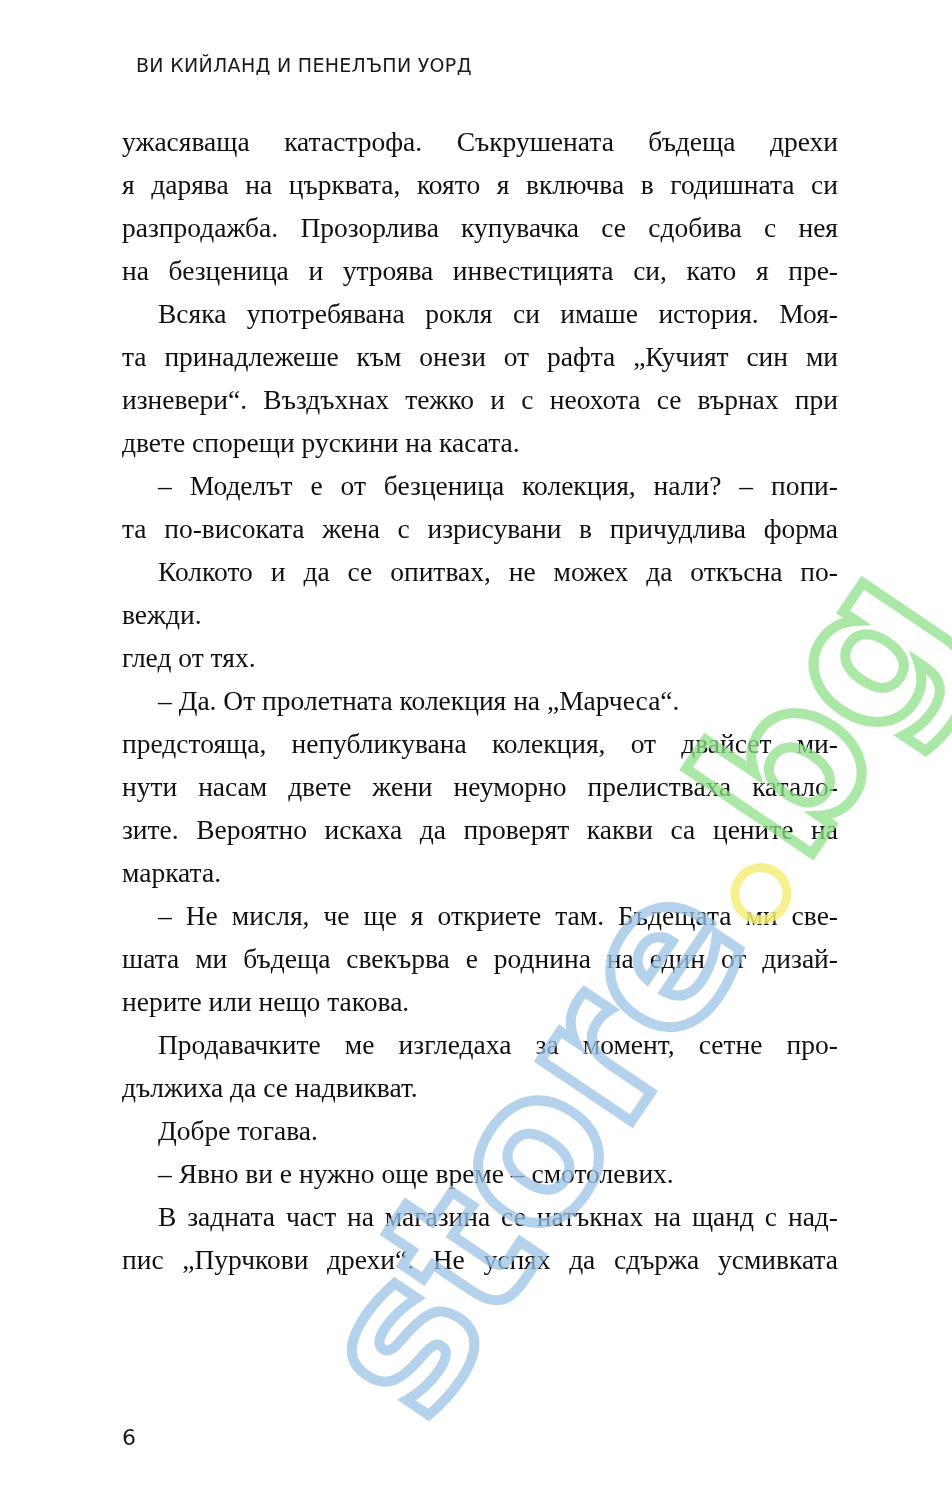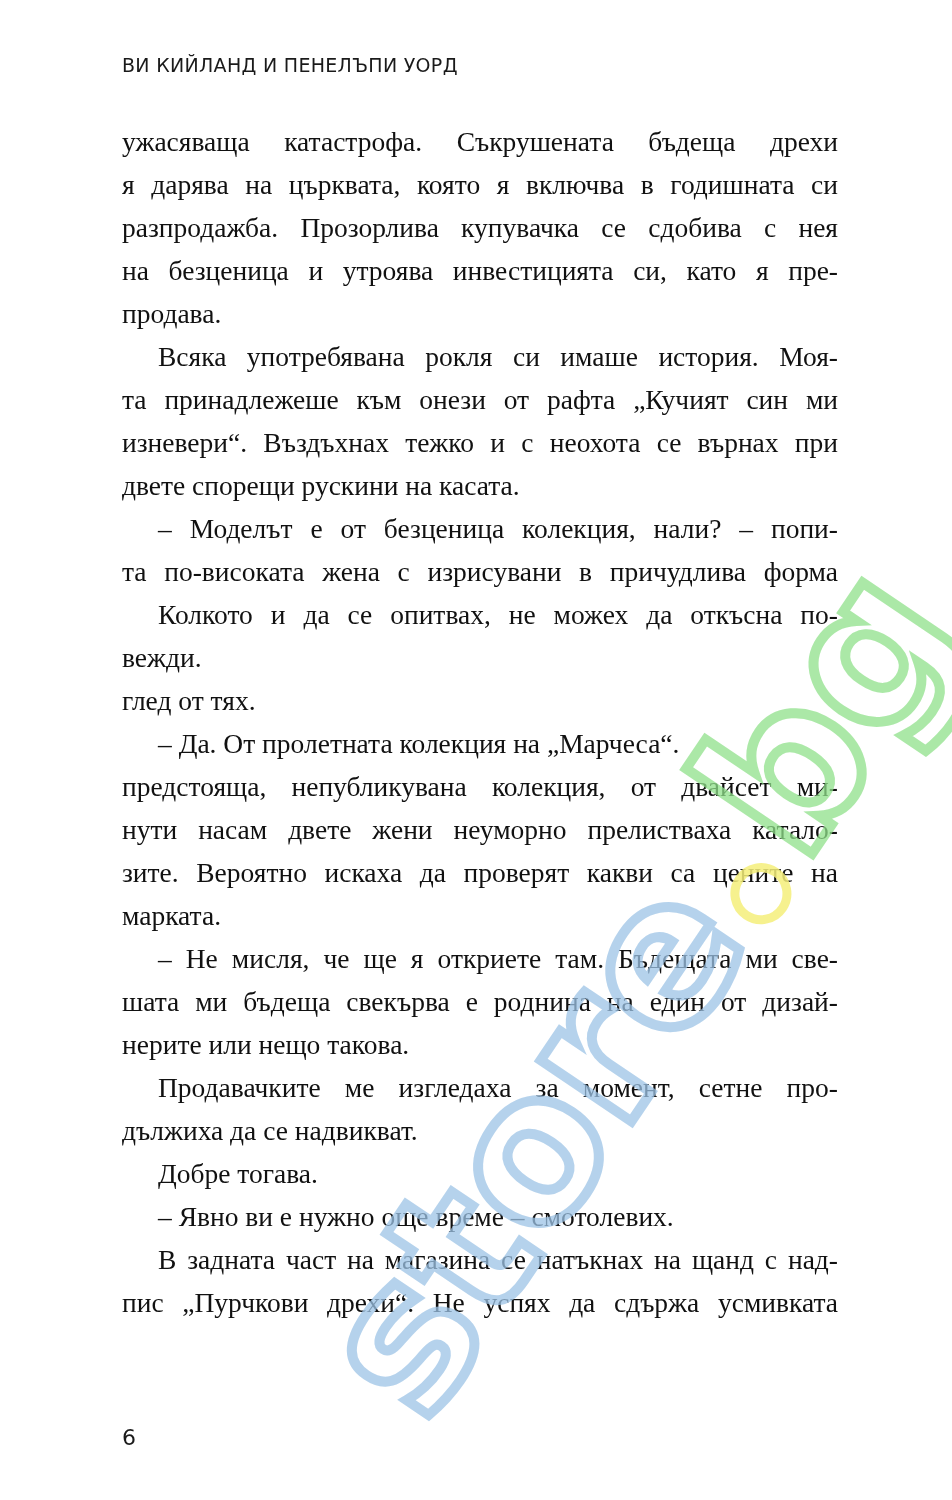--- a/index.html
+++ b/index.html
@@ -10,21 +10,21 @@
     body {
       width: 952px;
       height: 1500px;
       position: relative;
       overflow: hidden;
       font-family: "DejaVu Serif", "Liberation Serif", serif;
       color: #111111;
     }
     .running-head {
       position: absolute;
-      left: 122px;
+      left: 136px;
       top: 54px;
       font-family: "DejaVu Sans", "Liberation Sans", sans-serif;
       font-size: 19px;
       letter-spacing: 0.3px;
       color: #1a1a1a;
       white-space: nowrap;
     }
     .body-text {
       position: absolute;
       left: 122px;
@@ -68,21 +68,20 @@
 </head>
 <body>
 
 <div class="running-head">ВИ КИЙЛАНД И ПЕНЕЛЪПИ УОРД</div>
 
 <div class="body-text" id="body-text">
     <div class="line"><span class="it">ужасяваща катастрофа.</span><span> Съкрушената бъдеща дрехи</span></div>
     <div class="line"><span>я дарява на църквата, която я включва в годишната си</span></div>
     <div class="line"><span>разпродажба. Прозорлива купувачка се сдобива с нея</span></div>
     <div class="line"><span>на безценица и утроява инвестицията си, като я пре-</span></div>
-    <div class="line last"><span>продава.</span></div>
     <div class="line indent"><span>Всяка употребявана рокля си имаше история. Моя-</span></div>
     <div class="line"><span>та принадлежеше към онези от рафта „Кучият син ми</span></div>
     <div class="line"><span>изневери“. Въздъхнах тежко и с неохота се върнах при</span></div>
     <div class="line last"><span>двете спорещи рускини на касата.</span></div>
     <div class="line indent"><span>– Моделът е от безценица колекция, нали? – попи-</span></div>
     <div class="line"><span>та по-високата жена с изрисувани в причудлива форма</span></div>
     <div class="line indent"><span>Колкото и да се опитвах, не можех да откъсна по-</span></div>
     <div class="line last"><span>вежди.</span></div>
     <div class="line last"><span>глед от тях.</span></div>
     <div class="line indent last"><span>– Да. От пролетната колекция на „Марчеса“.</span></div>

